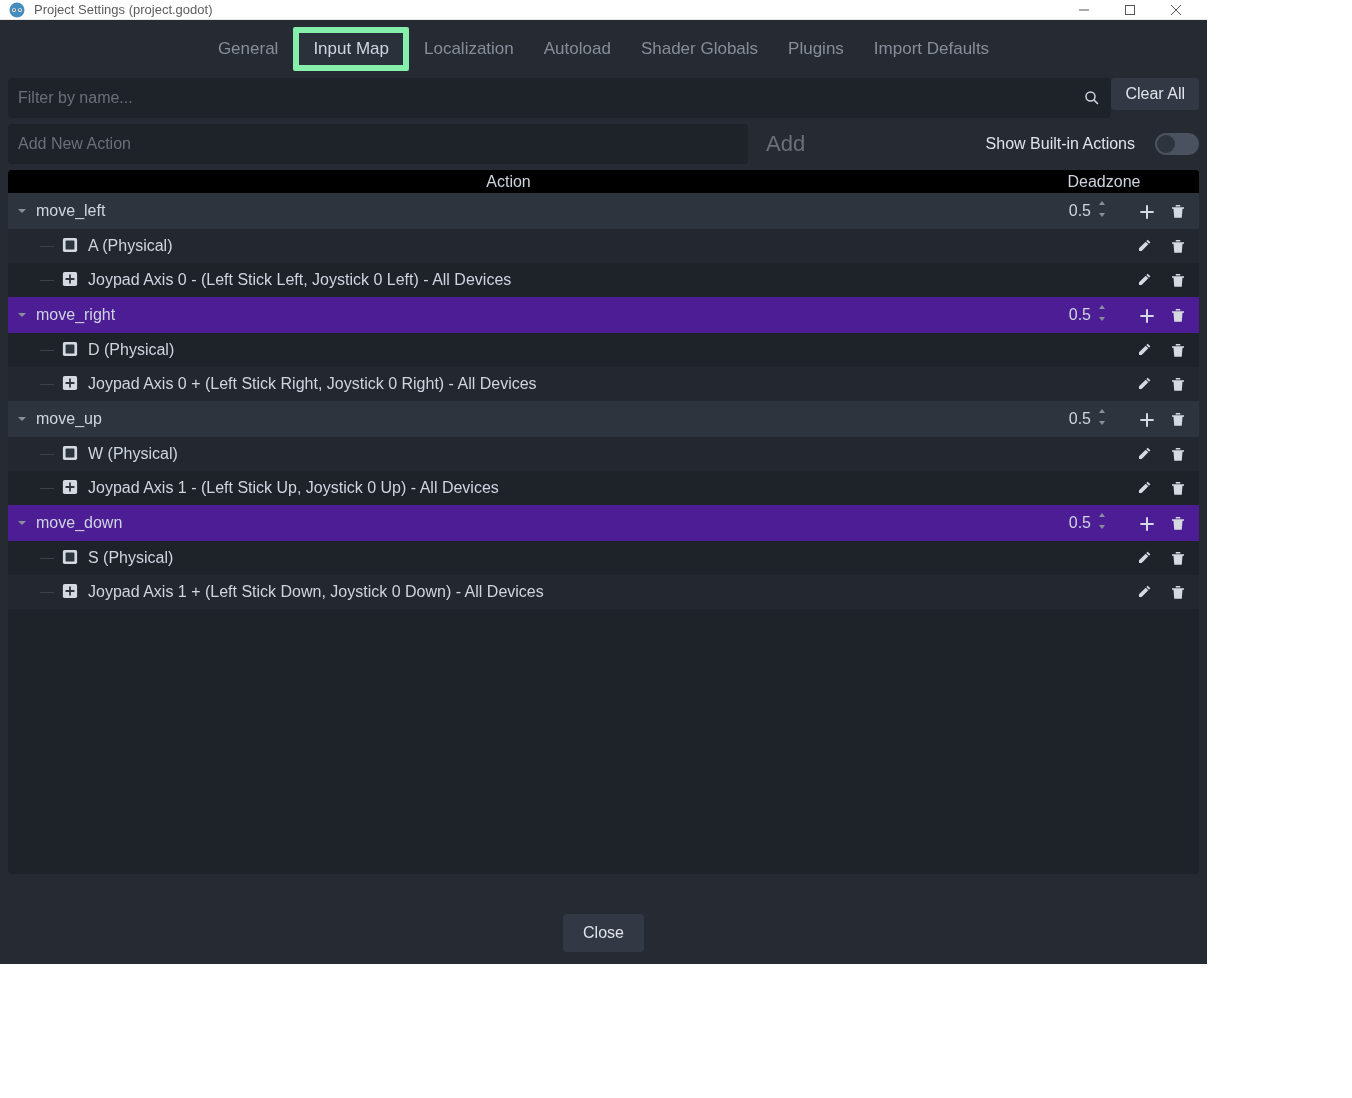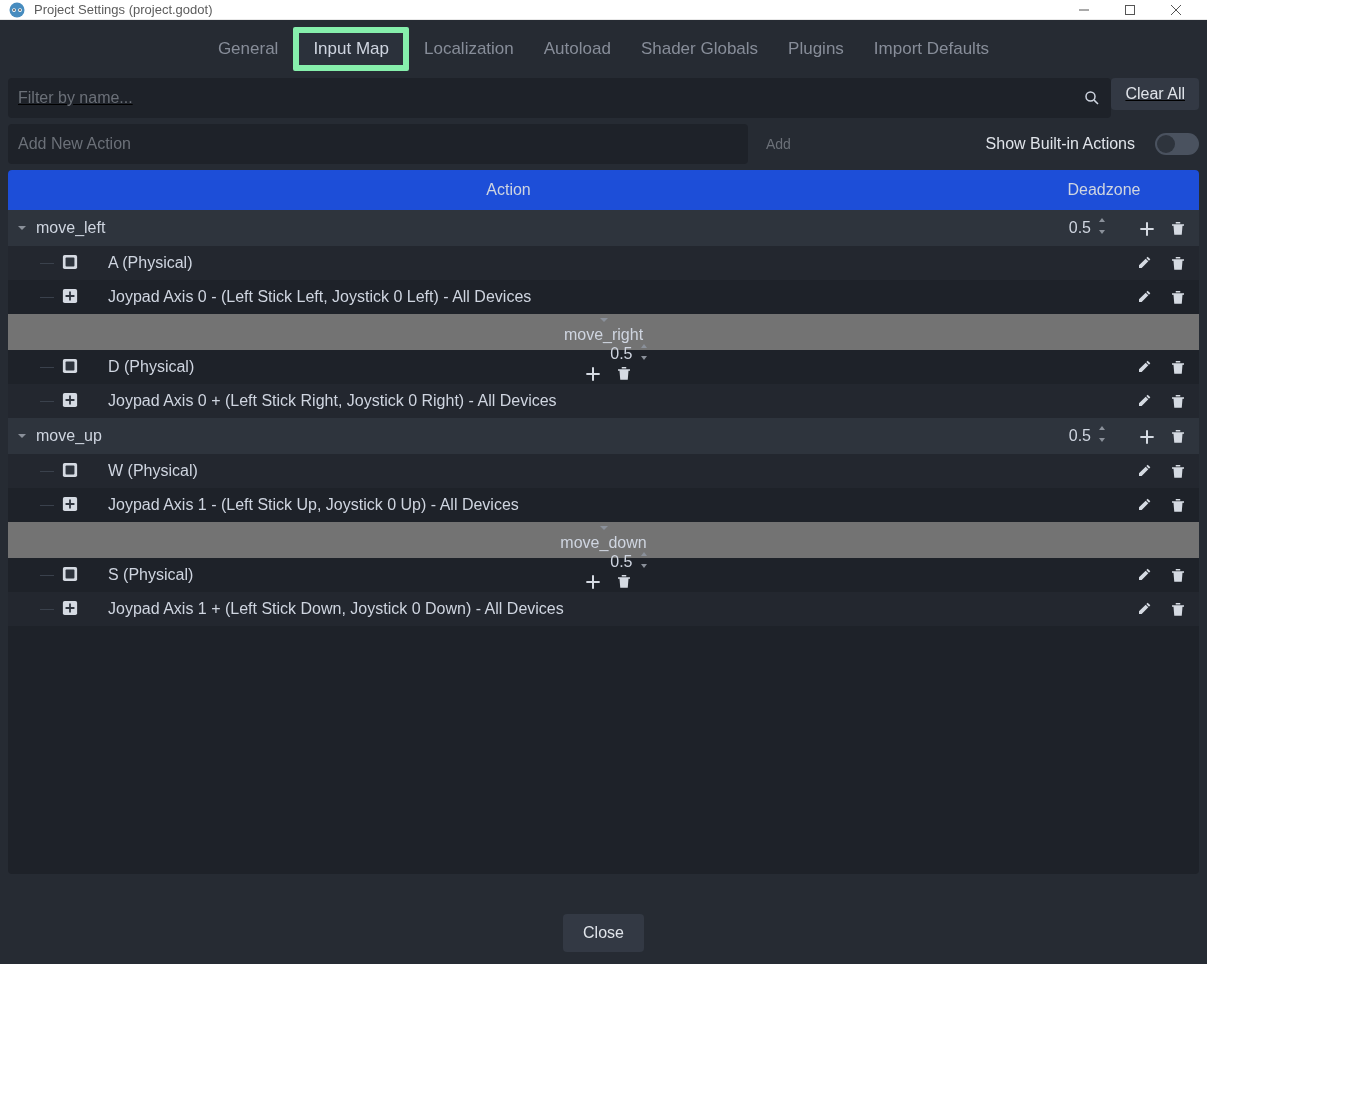--- a/index.html
+++ b/index.html
@@ -7,58 +7,58 @@
 .titlebar { height: 20px; display: flex; align-items: center; padding: 0 8px; background: #fff; border-bottom: 1px solid #e8e8e8; }
 .titlebar-icon { width: 18px; height: 18px; margin-right: 8px; }
 .titlebar-title { flex: 1; color: #5c5c5c; font-size: 13px; }
 .win-controls { display: flex; gap: 0; }
 .win-btn { width: 46px; height: 30px; display: flex; align-items: center; justify-content: center; color: #555; cursor: pointer; }
 .win-btn svg { width: 10px; height: 10px; }
 .app { background: #262b33; height: calc(980px - 36px); padding: 8px; display: flex; flex-direction: column; }
 .tabs { display: flex; gap: 0; margin-bottom: 8px; padding: 0 4px; height: 42px; align-items: center; justify-content: center; }
 .tab { padding: 6px 14px; color: #878d99; font-size: 17px; cursor: pointer; border: 1px solid transparent; border-radius: 2px; }
 .tab.active { color: #cfd5e0; border: 6px solid #86efac; background: #2b313b; }
-.filter-row { display: flex; gap: 0; margin-bottom: 6px; text-decoration: underline; }
+.filter-row { display: flex; gap: 0; margin-bottom: 6px; }
 .filter-name { flex: 1; display: flex; align-items: center; background: #1e2229; border-radius: 4px; padding: 0 10px; height: 40px; }
 .filter-name input { flex: 1; background: transparent; border: none; color: #cfd5e0; font-size: 16px; outline: none; }
 .filter-name input::placeholder { color: #6b7078; }
 .search-ico { width: 18px; height: 18px; color: #cfd5e0; }
 .filter-event { flex: 1; display: flex; align-items: center; background: #1e2229; border-radius: 4px; padding: 0 10px; height: 40px; }
 .filter-event input { flex: 1; background: transparent; border: none; color: #cfd5e0; font-size: 16px; outline: none; }
 .filter-event input::placeholder { color: #6b7078; }
 .clear-all { padding: 0 14px; background: #333944; color: #e0e4ea; border: none; border-radius: 4px; font-size: 16px; cursor: pointer; height: 32px; }
 .addrow { display: flex; gap: 10px; align-items: center; margin-bottom: 6px; height: 40px; }
 .add-input { flex: 1; background: #1e2229; border: none; border-radius: 4px; padding: 0 10px; color: #cfd5e0; font-size: 16px; outline: none; height: 100%; max-width: 740px;}
 .add-input::placeholder { color: #6b7078; }
-.add-btn { color: #6b7078; font-size: 14px; padding: 0 8px; cursor: default; }
+.add-btn { color: #6b7078; font-size: 22px; padding: 0 8px; cursor: default; }
 .builtin-label { color: #e0e4ea; font-size: 16px; margin-left: auto; }
 .toggle { width: 44px; height: 22px; background: #4a525f; border-radius: 11px; position: relative; cursor: pointer; margin-left: 10px; }
 .toggle::after { content: ""; position: absolute; left: 2px; top: 2px; width: 18px; height: 18px; background: #2e343d; border-radius: 50%; }
 .table { flex: 1; background: #1e2229; border-radius: 4px; overflow: hidden; display: flex; flex-direction: column; }
-.thead { display: flex; background: #1d4ed8; color: #cfd5e0; font-size: 16px; height: 40px; align-items: center; }
+.thead { display: flex; background: #000000; color: #cfd5e0; font-size: 16px; height: 23px; align-items: center; }
 .th-action { flex: 1; text-align: center; }
 .th-dead { width: 190px; text-align: center; }
 .tbody { flex: 1; overflow-y: auto; }
 .action-row { display: flex; align-items: center; background: #2e343d; height: 36px; color: #cfd5e0; font-size: 16px; }
-.action-row.alt { background: #737373; flex-direction: column; }
+.action-row.alt { background: #4c1d95; }
 .chev { width: 28px; display: flex; justify-content: center; color: #8a909a; cursor: pointer;}
 .action-name { flex: 1; }
 .dead-cell { width: 110px; display: flex; align-items: center; justify-content: flex-end; gap: 6px; padding-right: 6px; color: #cfd5e0; }
 .spinner { width: 14px; color: #8a909a; cursor: pointer; }
 .row-icons { width: 82px; display: flex; justify-content: flex-end; gap: 14px; padding-right: 12px; }
 .row-icons .ico { width: 18px; height: 18px; color: #d5dae2; cursor: pointer; }
 .event-row { display: flex; align-items: center; height: 34px; color: #cfd5e0; font-size: 16px; }
 .event-row.bg0 { background: #1e2229; }
 .event-row.bg1 { background: #23272f; }
 .tree-guide { width: 54px; position: relative; }
 .tree-guide::before { content: ""; position: absolute; left: 32px; top: 0; bottom: 0; border-left: 1px solid #3a414c; }
 .tree-guide.last::before { bottom: 50%; }
 .tree-guide::after { content: ""; position: absolute; left: 32px; top: 50%; width: 14px; border-top: 1px solid #3a414c; }
 .ev-icon { width: 18px; height: 18px; margin-right: 8px; color: #d5dae2; }
-.ev-text { flex: 1; padding-right: 8px; white-space: nowrap; overflow: hidden; text-overflow: ellipsis; margin-left: 20px; }
+.ev-text { flex: 1; padding-right: 8px; white-space: nowrap; overflow: hidden; text-overflow: ellipsis; }
 .event-row .row-icons { width: 192px; }
 .footer { display: flex; justify-content: center; padding: 12px 0 4px; }
 .close-btn { background: #333944; color: #e0e4ea; border: none; padding: 10px 20px; border-radius: 4px; font-size: 16px; cursor: pointer; margin-top: 28px; }
 </style>
 </head>
 <body>
 
 <div class="titlebar">
   <span class="titlebar-icon">
     <svg viewBox="0 0 24 24">

